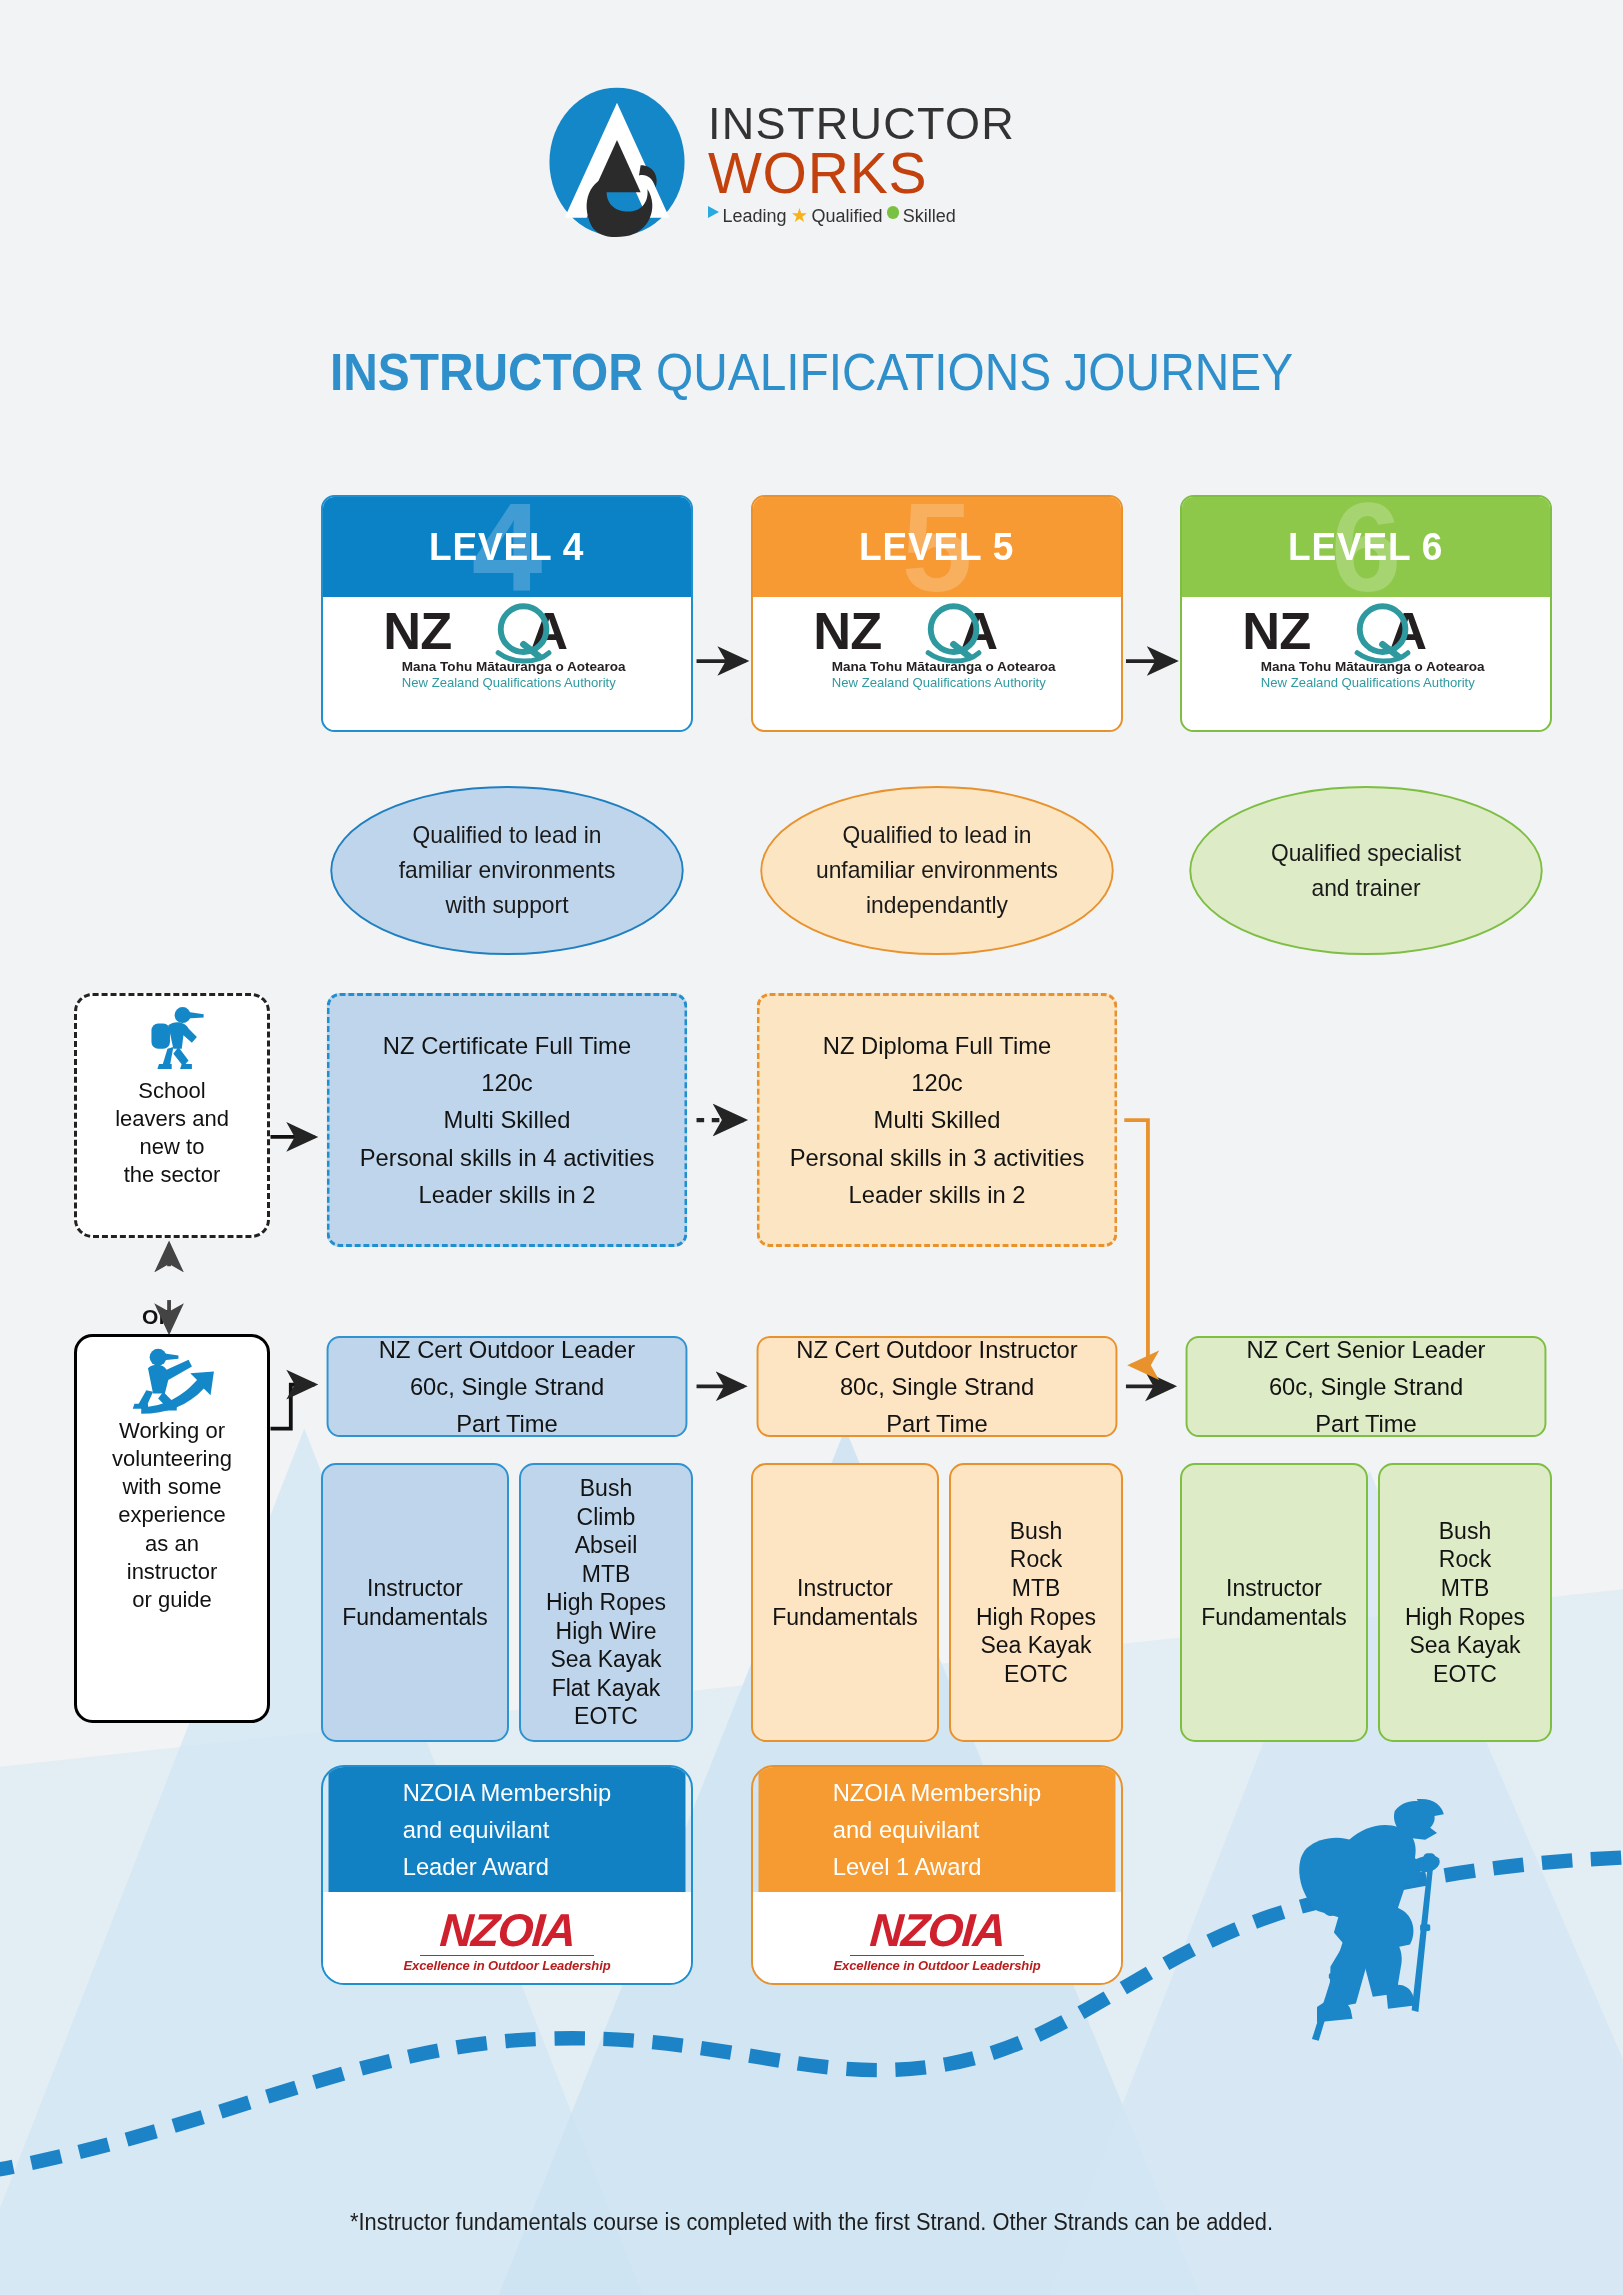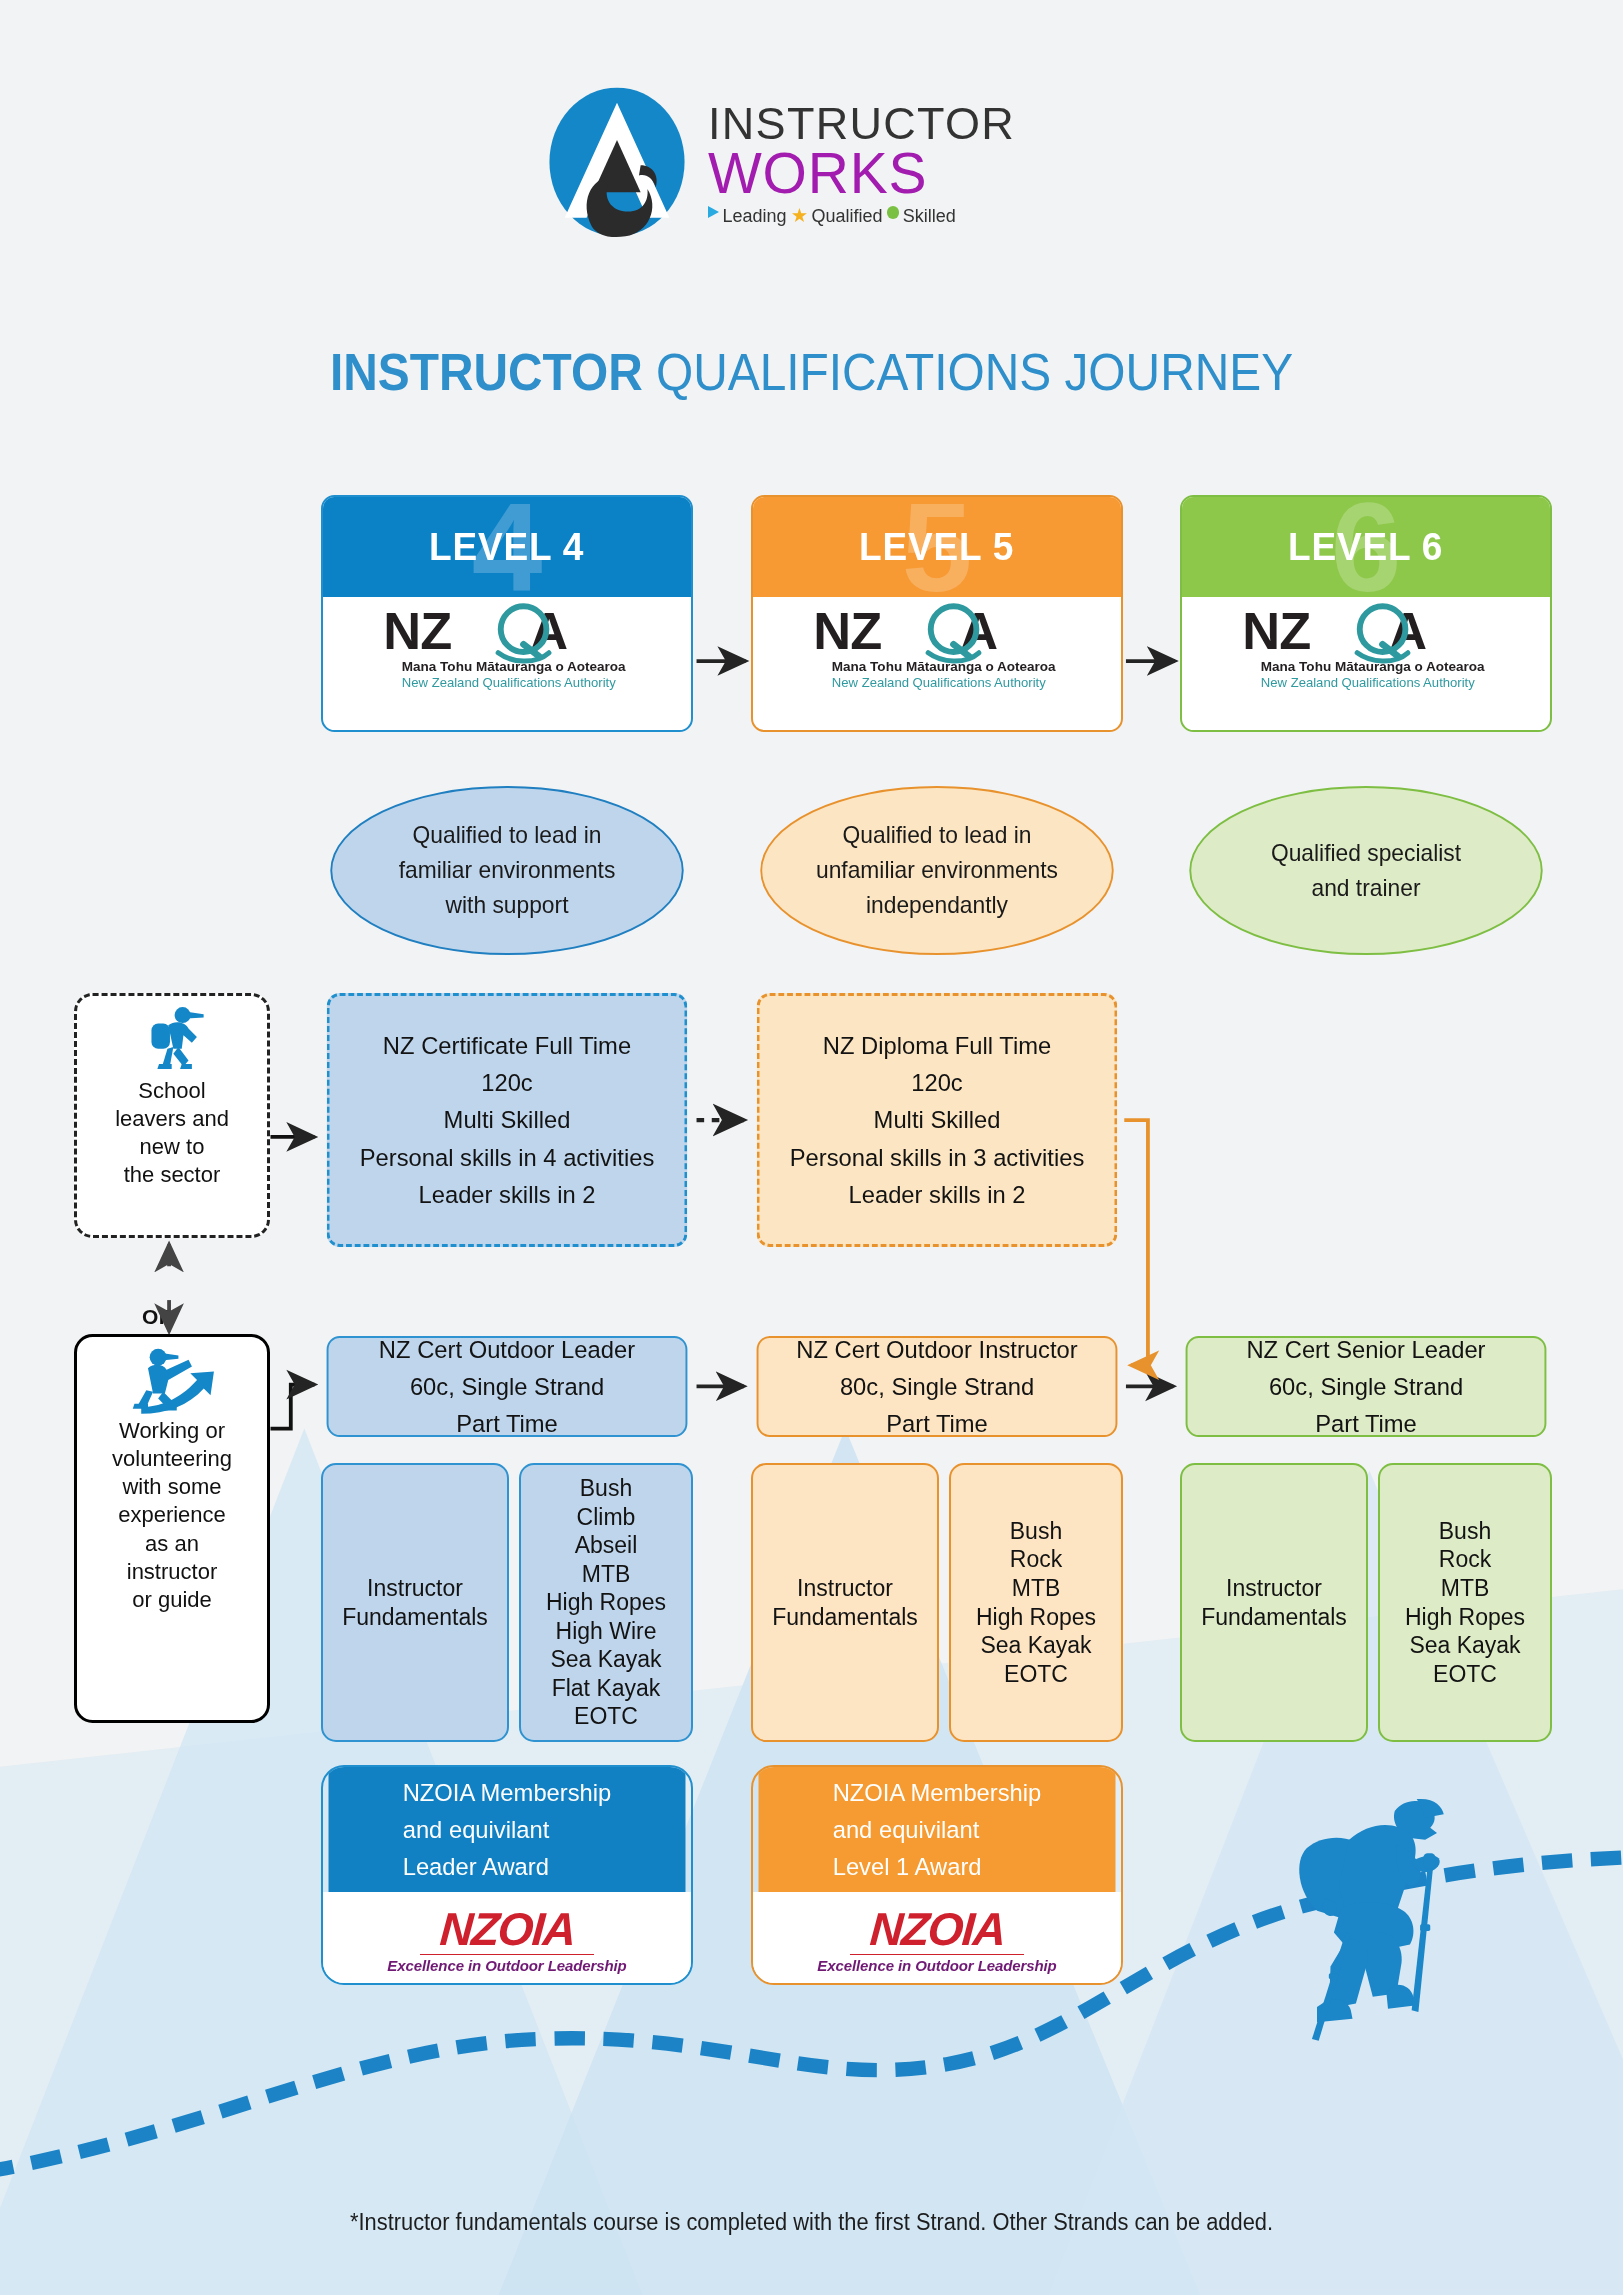--- a/index.html
+++ b/index.html
@@ -31,21 +31,21 @@
   .logo-mark { width: 152px; height: 161px; flex: 0 0 auto; }
   .logo-text { display: flex; flex-direction: column; align-items: flex-start; }
   .logo-line1 {
     font-family: "Liberation Sans", sans-serif;
     font-size: 45px; font-weight: 400; letter-spacing: 1.3px;
     color: #333333; line-height: 0.98;
   }
   .logo-line2 {
     font-family: "Liberation Sans", sans-serif;
     font-size: 57px; font-weight: 300; letter-spacing: 0.8px;
-    color: #a21caf; line-height: 0.98;
+    color: #c2410c; line-height: 0.98;
   }
   .logo-tag {
     display: flex; align-items: center; gap: 4.2px;
     margin-top: 4.2px; font-size: 18px; color: #333; font-weight: 400;
   }
   .tag-item { display:flex; align-items:flex-start; gap:3.4px; }
   .tri-blue {
     width:0;height:0;border-left:11px solid #29ABE2;
     border-top:6.8px solid transparent;border-bottom:6.8px solid transparent;
   }
@@ -204,21 +204,21 @@
   }
   .nzoia-word {
     font-family:"Liberation Sans","DejaVu Sans",sans-serif;
     font-weight:700; font-style:italic;
     font-size:46px; color:#CF202E; letter-spacing:-1.7px;
     transform: skewX(-4deg);
   }
   .nzoia-sub {
     font-family:"Liberation Sans",sans-serif;
     font-weight:700; font-style:italic;
-    font-size:15px; color:#701a75; margin-top:2.5px;
+    font-size:13px; color:#b91c1c; margin-top:2.5px;
     letter-spacing:-0.1px;
   }
   .nzoia-rule { width:174px; height:1.7px; background:#CF202E; margin-top:1.7px; }
 
   
   .footnote {
     position:absolute; left:0; top:2209px; width:1623px;
     text-align:center;
     font-family:"Liberation Sans Narrow","Liberation Sans",sans-serif;
     font-size:23px; color:#1d1d1d;

